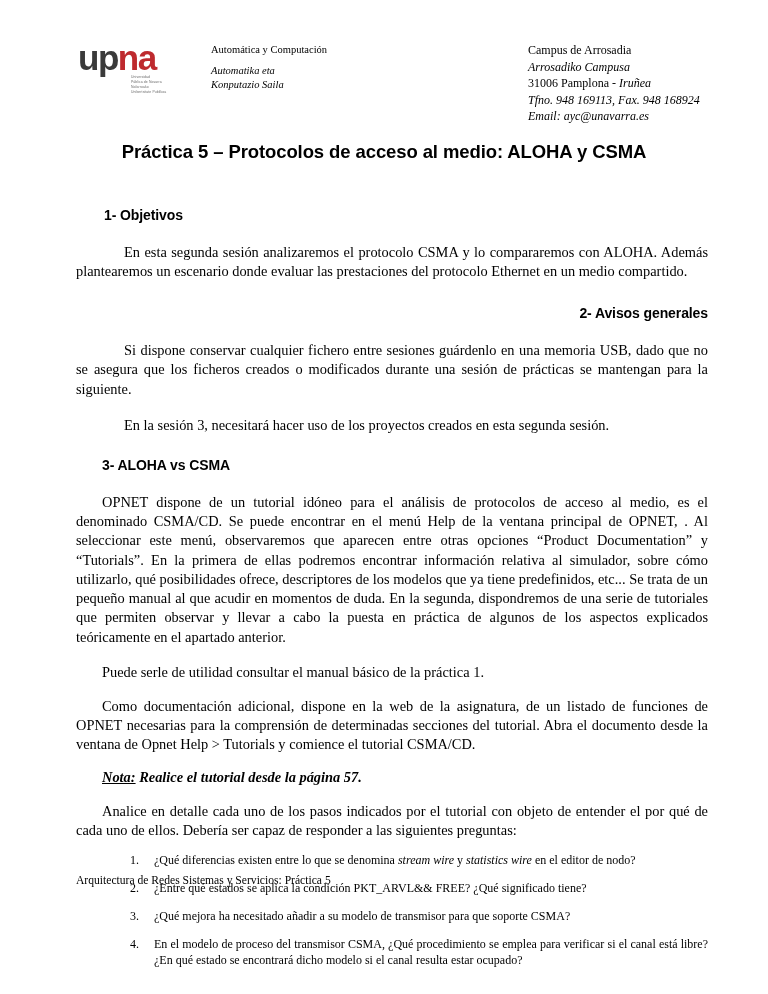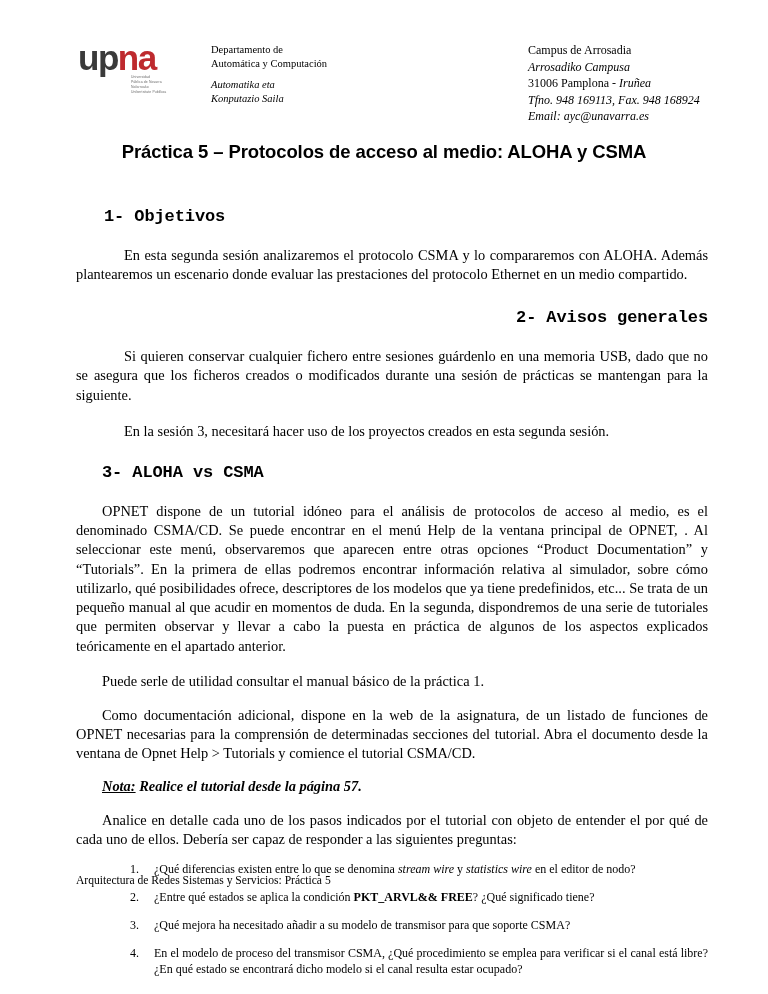--- a/index.html
+++ b/index.html
@@ -90,22 +90,22 @@
     padding: 0 40px;
     letter-spacing: -0.1px;
   }
 
   
   .content {
     padding: 0 60px 0 76px;
     margin-top: 44px;
   }
   h2.section-title {
-    font-family: Liberation Mono, monospace;
-    font-size: 17px;
+    font-family: Liberation Sans, sans-serif;
+    font-size: 14px;
     font-weight: bold;
     margin: 0 0 0 28px;
     padding: 0;
     letter-spacing: -0.1px;
   }
   h2.sec3 { margin-left: 26px; }
 
   p.para {
     font-size: 14.4px;
     line-height: 1.335;
@@ -144,21 +144,21 @@
   ol.questions > li:first-child { margin-top: 0; }
   ol.questions > li::before {
     content: counter(q) ".";
     position: absolute;
     left: 0;
     top: 0;
     width: 18px;
     text-align: left;
   }
   ol.questions em { font-style: italic; }
-  ol.questions strong { font-weight: bold; }
+  ol.questions strong { font-weight: normal; }
 
   
   .footer {
     position: absolute;
     left: 76px;
     top: 873px;
     font-size: 11.6px;
     line-height: 1.3;
     color: #000;
   }
@@ -174,21 +174,20 @@
       <span class="logo-wordmark"><span class="logo-up">up</span><span class="logo-na">na</span></span>
       <div class="logo-sub">
         <div>Universidad</div>
         <div>Pública de Navarra</div>
         <div>Nafarroako</div>
         <div>Unibertsitate Publikoa</div>
       </div>
     </div>
 
     <div class="dept-block">
-      <div class="dept-line">Departamento de</div>
       <div class="dept-line">Automática y Computación</div>
       <div class="dept-line dept-eu">Automatika eta</div>
       <div class="dept-line dept-eu" style="margin-top:0">Konputazio Saila</div>
     </div>
 
     <div class="campus-block">
       <div class="campus-line">Campus de Arrosadia</div>
       <div class="campus-line it">Arrosadiko Campusa</div>
       <div class="campus-line"><span>31006 Pamplona - </span><span class="it">Iruñea</span></div>
       <div class="campus-line it">Tfno. 948 169113, Fax. 948 168924</div>
@@ -200,21 +199,21 @@
   <h1 class="doc-title">Práctica 5 – Protocolos de acceso al medio: ALOHA y CSMA</h1>
 
   <div class="content">
 
     <h2 class="section-title">1- Objetivos</h2>
     <div class="spacer-after-h"></div>
     <p class="para">En esta segunda sesión analizaremos el protocolo CSMA y lo compararemos con ALOHA. Además plantearemos un escenario donde evaluar las prestaciones del protocolo Ethernet en un medio compartido.</p>
 
     <h2 class="section-title" style="margin-top:24px;text-align:right;">2- Avisos generales</h2>
     <div class="spacer-after-h"></div>
-    <p class="para">Si quieren conservar cualquier fichero entre sesiones guárdenlo en  una memoria USB, dado que no se asegura que los ficheros creados o modificados durante una sesión de prácticas se mantengan para la siguiente.</p>
+    <p class="para">Si dispone conservar cualquier fichero entre sesiones guárdenlo en  una memoria USB, dado que no se asegura que los ficheros creados o modificados durante una sesión de prácticas se mantengan para la siguiente.</p>
     <p class="para" style="margin-top:17px;">En la sesión 3, necesitará hacer uso de los proyectos creados en esta segunda sesión.</p>
 
     <h2 class="section-title sec3" style="margin-top:22px;">3- ALOHA vs CSMA</h2>
     <div class="spacer-after-h"></div>
     <p class="para" style="text-indent:26px;">OPNET dispone de un tutorial idóneo para el análisis de protocolos de acceso al medio, es el denominado CSMA/CD. Se puede encontrar en el menú Help de la ventana principal de OPNET, . Al seleccionar este menú, observaremos que aparecen entre otras opciones “Product Documentation” y “Tutorials”. En la primera de ellas podremos encontrar información relativa al simulador, sobre cómo utilizarlo, qué posibilidades ofrece, descriptores de los modelos que ya tiene predefinidos, etc... Se trata de un pequeño manual al que acudir en momentos de duda. En la segunda, dispondremos de una serie de tutoriales que permiten observar y llevar a cabo la puesta en práctica de algunos de los aspectos explicados teóricamente en el apartado anterior.</p>
     <p class="para" style="margin-top:16px;text-indent:26px;">Puede serle de utilidad consultar el manual básico de la práctica 1.</p>
     <p class="para" style="margin-top:15px;text-indent:26px;">Como documentación adicional, dispone en la web de la asignatura, de un listado de funciones de OPNET necesarias para la comprensión de determinadas secciones del tutorial. Abra el documento desde la ventana de Opnet Help &gt; Tutorials y comience el tutorial CSMA/CD.</p>
 
     <p class="nota"><span class="u">Nota:</span><span> Realice el tutorial desde la página 57.</span></p>
 

